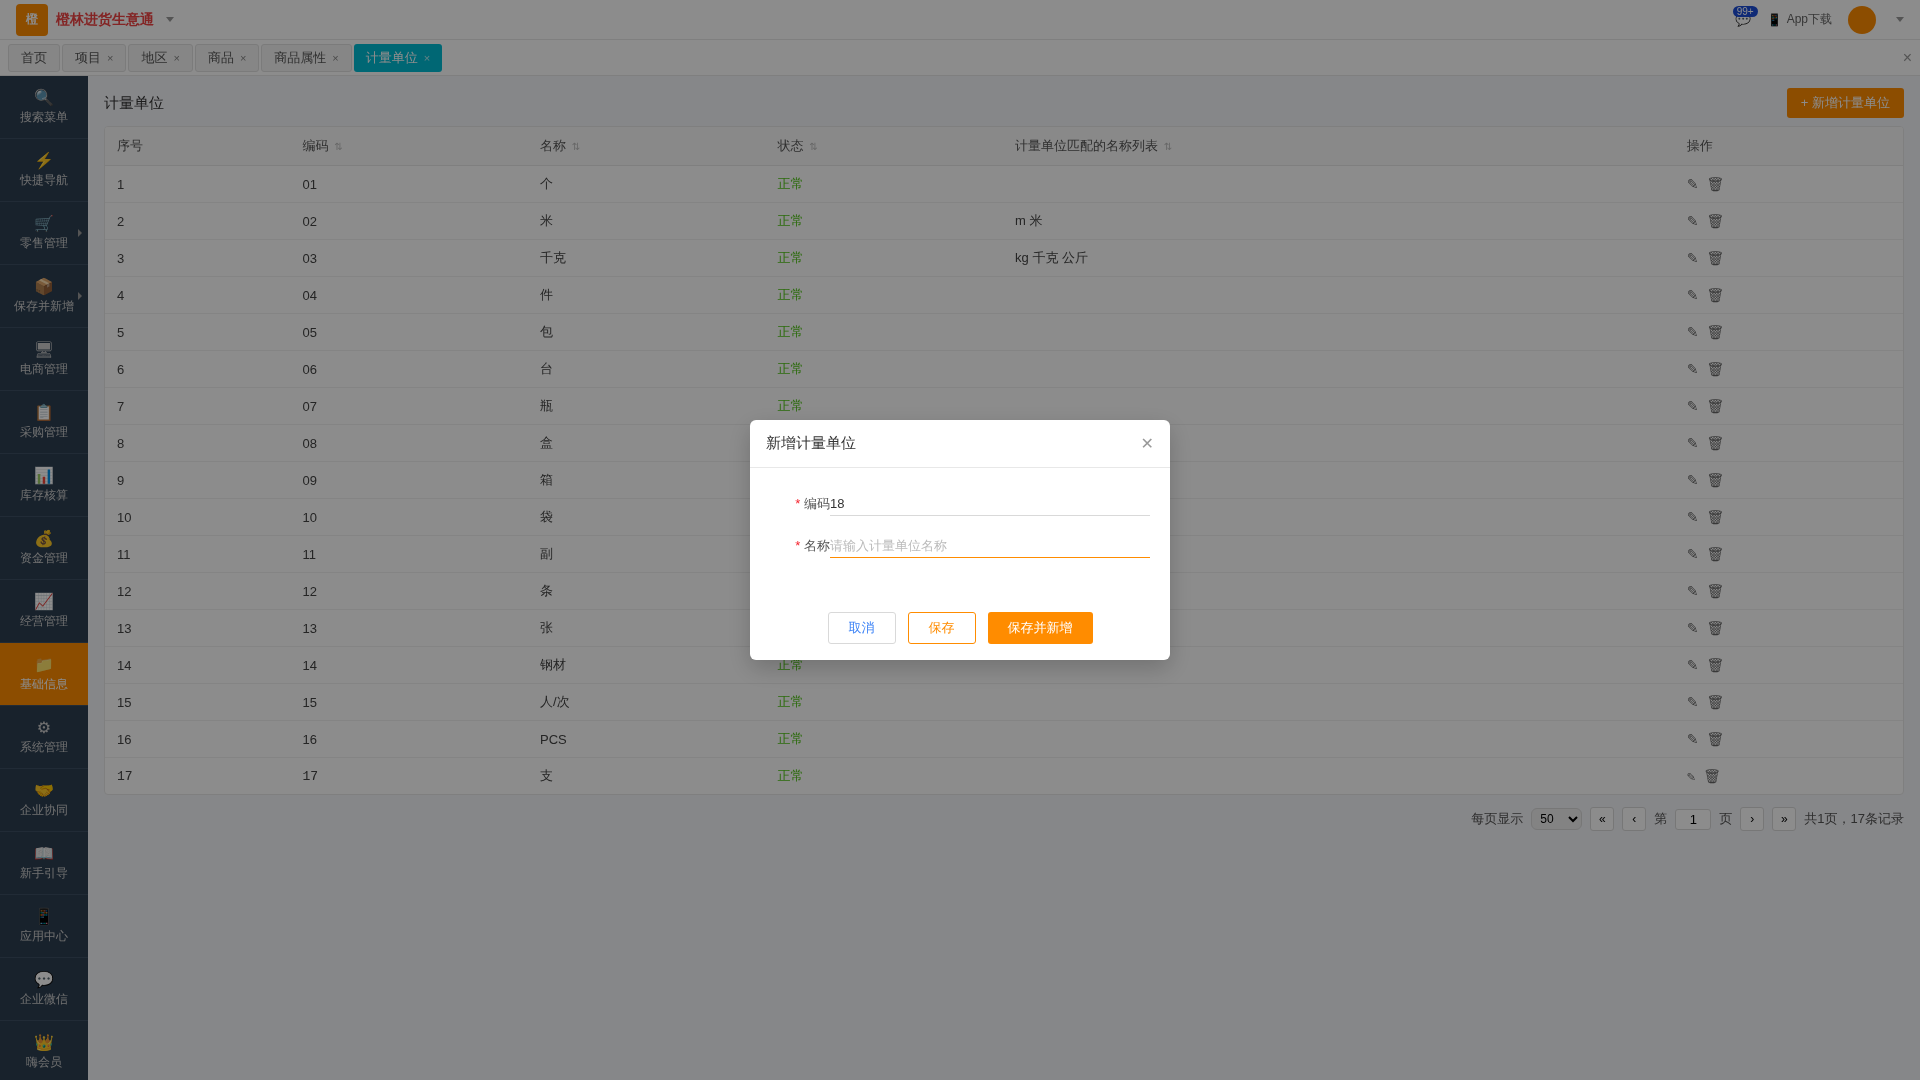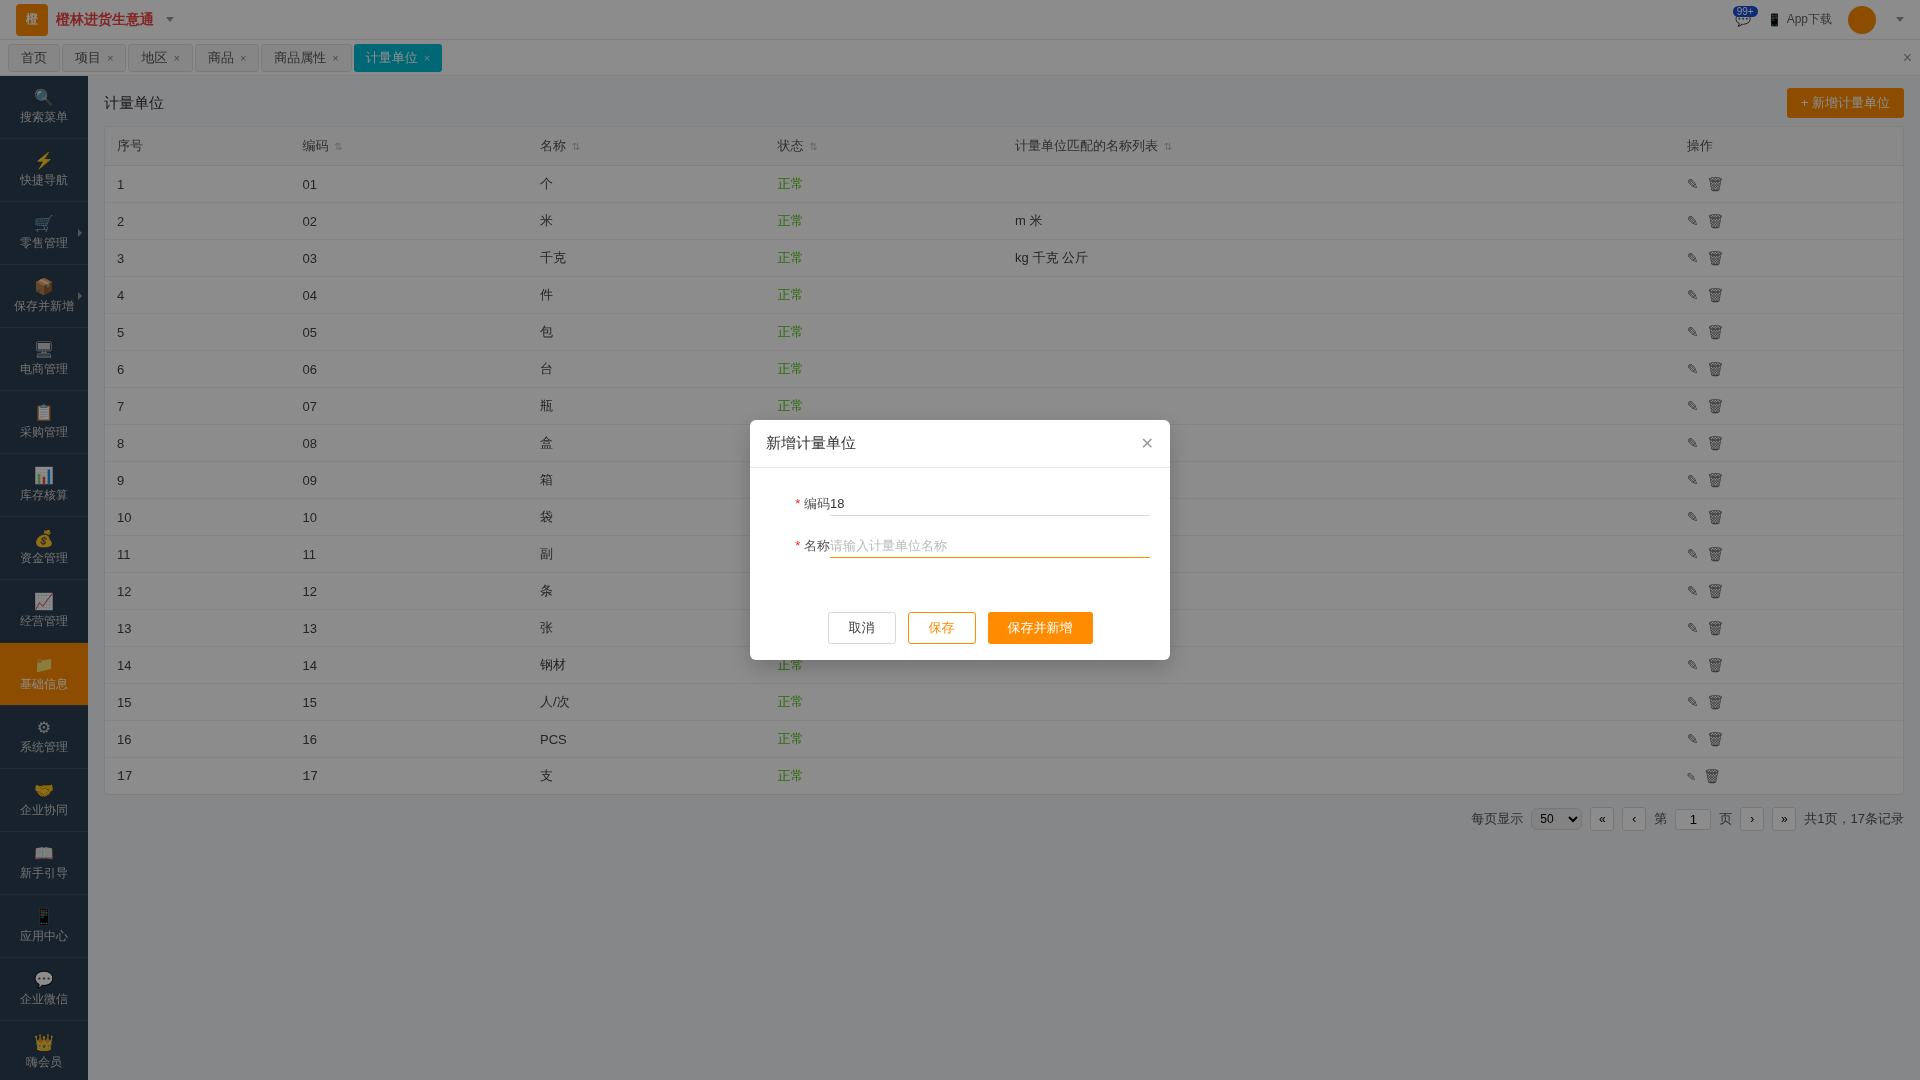--- a/index.html
+++ b/index.html
@@ -230,21 +230,21 @@
       justify-content: center;
       gap: 12px;
     }
     .btn-cancel {
       padding: 6px 20px;
       border: 1px solid #d9d9d9;
       background: white;
       border-radius: 3px;
       cursor: pointer;
       font-size: 13px;
-      color: #404040;
+      color: #3b82f6;
     }
     .btn-save {
       padding: 6px 20px;
       border: 1px solid #ff8c00;
       background: white;
       border-radius: 3px;
       cursor: pointer;
       font-size: 13px;
       color: #ff8c00;
     }

